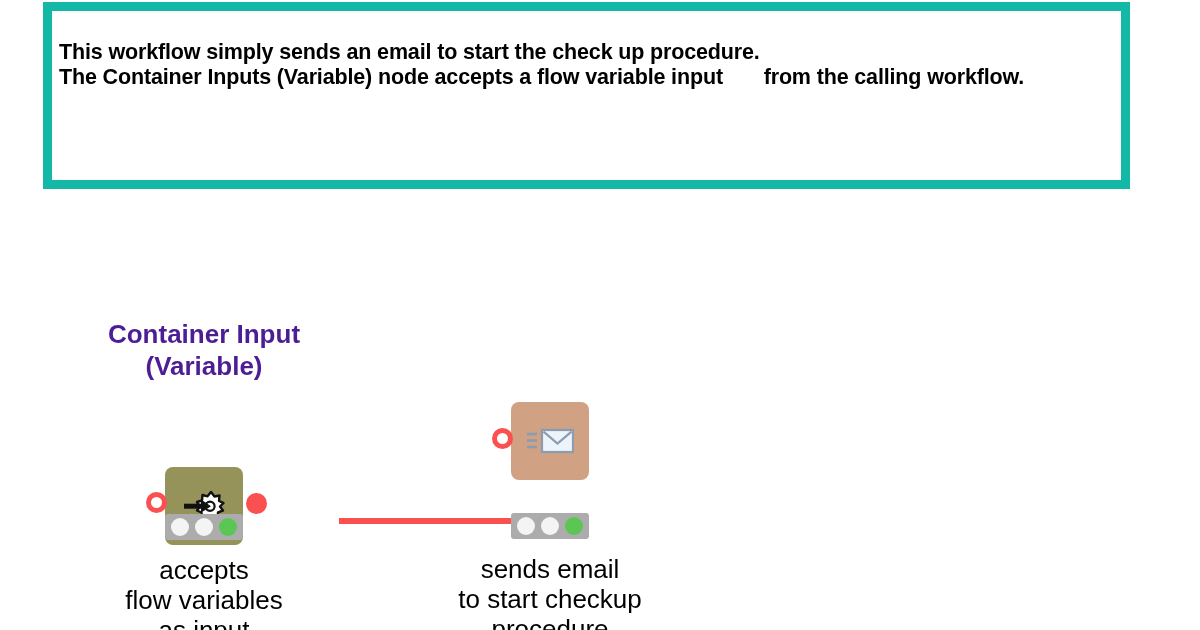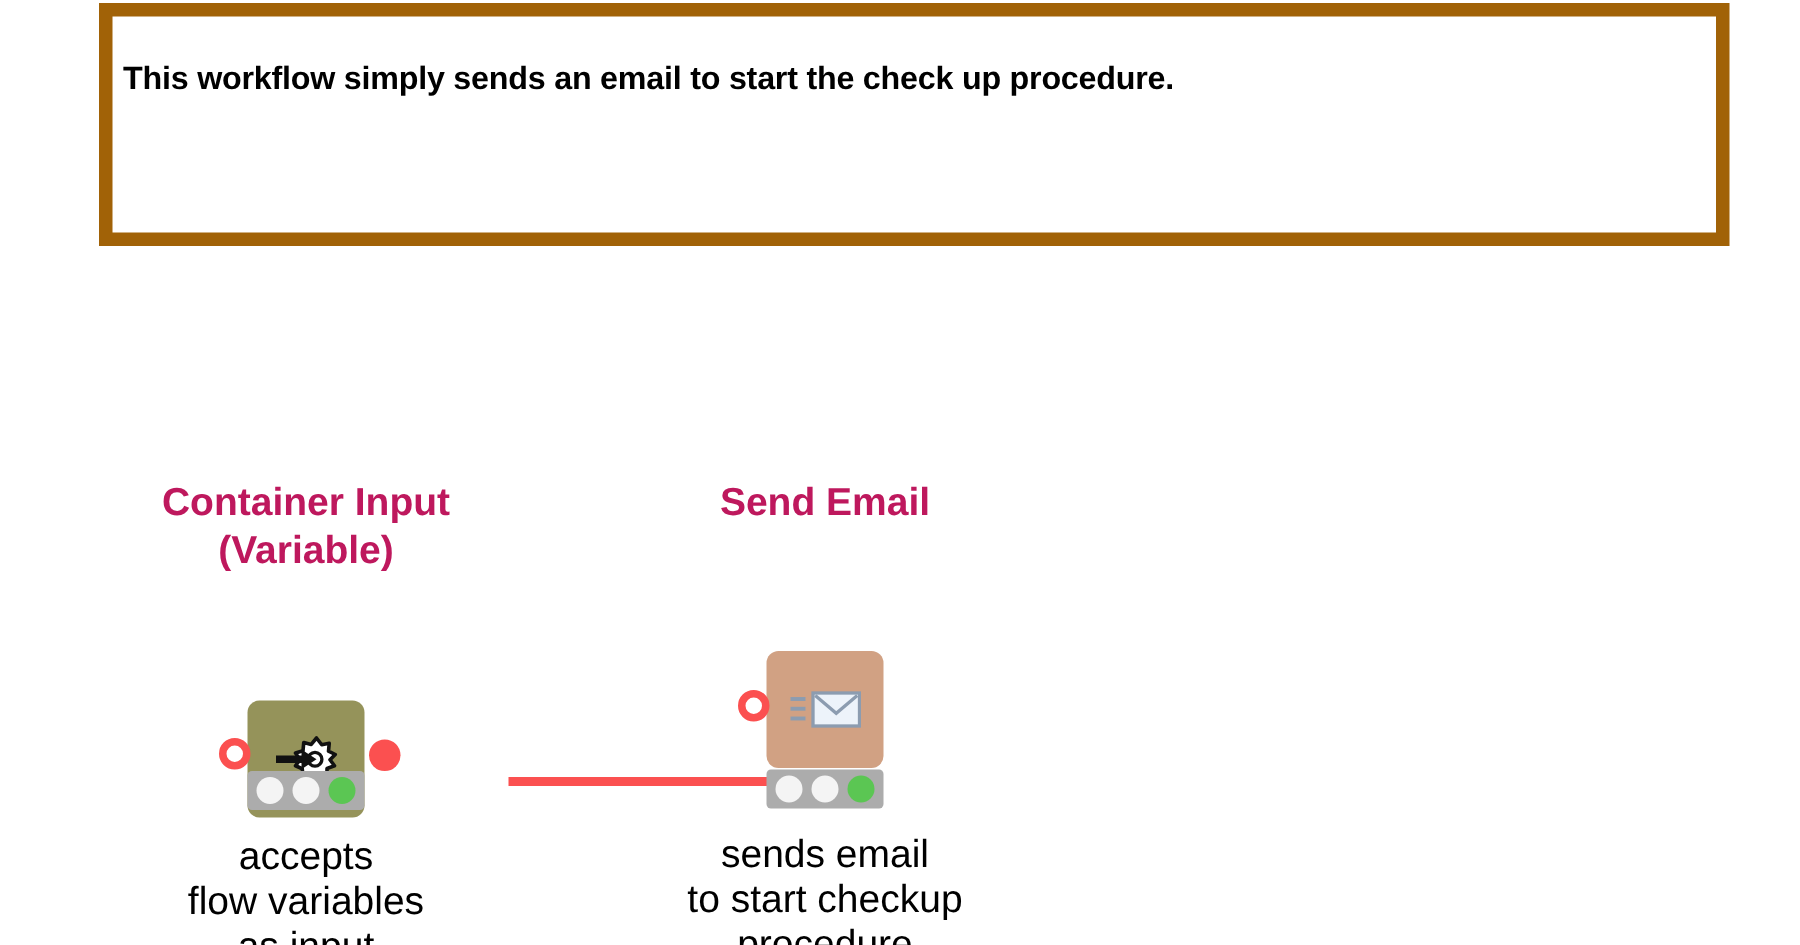--- a/index.html
+++ b/index.html
@@ -12,27 +12,27 @@
     height: 630px;
     position: relative;
     overflow: hidden;
     font-family: "Liberation Sans", sans-serif;
     color: #000000;
   }
 
   
   #annotation-box {
     position: absolute;
-    left: 66px;
+    left: 43px;
     top: 2px;
     width: 1087px;
-    height: 162px;
+    height: 187px;
     box-sizing: border-box;
     background: #ffffff;
-    border: 9px solid #a16207;
+    border: 9px solid #14b8a6;
   }
   #annotation-text {
     position: absolute;
     left: 7px;
     top: 29px;
     width: 1060px;
   }
   .annotation-line {
     font-family: "Liberation Sans", sans-serif;
     font-weight: bold;
@@ -58,21 +58,21 @@
     text-align: center;
   }
   #node-container-input { left: 84px; top: 18px; }
   #node-send-email      { left: 430px; top: 18px; }
 
   .node-title {
     font-family: "Liberation Sans", sans-serif;
     font-weight: bold;
     font-size: 26px;
     line-height: 32px;
-    color: #be185d;
+    color: #4c1d95;
     white-space: pre-line;
   }
 
   .node-body-wrap {
     position: relative;
     width: 240px;
     height: 120px;
   }
 
   .node-box {
@@ -173,20 +173,21 @@
   }
   #node-container-input .node-desc { top: 237px; }
   #node-send-email      .node-desc { top: 236px; }
 </style>
 </head>
 <body>
 
 <div id="annotation-box">
   <div id="annotation-text">
     <div class="annotation-line">This workflow simply sends an email to start the check up procedure.</div>
+    <div class="annotation-line">The Container Inputs (Variable) node accepts a flow variable input       from the calling workflow.</div>
   </div>
 </div>
 
 <div id="workflow-canvas">
 
   <div class="node" id="node-container-input">
     <div class="node-title">Container Input
 (Variable)</div>
 
     <div class="node-body-wrap">
@@ -215,21 +216,20 @@
       <span class="status-dot idle"></span>
       <span class="status-dot active"></span>
     </div>
 
     <div class="node-desc">accepts
 flow variables
 as input</div>
   </div>
 
   <div class="node" id="node-send-email">
-    <div class="node-title">Send Email</div>
 
     <div class="node-body-wrap">
 
       <div class="node-box">
         <span class="envelope-icon">
           <svg viewBox="0 0 48 30" width="48" height="30" aria-hidden="true">
             <g stroke="#8C9CB0" stroke-width="1.6" fill="none">
               <path d="M1 8 L11 8" stroke-width="2.6"></path>
               <path d="M1 14.5 L11 14.5" stroke-width="2.6"></path>
               <path d="M1 21 L11 21" stroke-width="2.6"></path>

